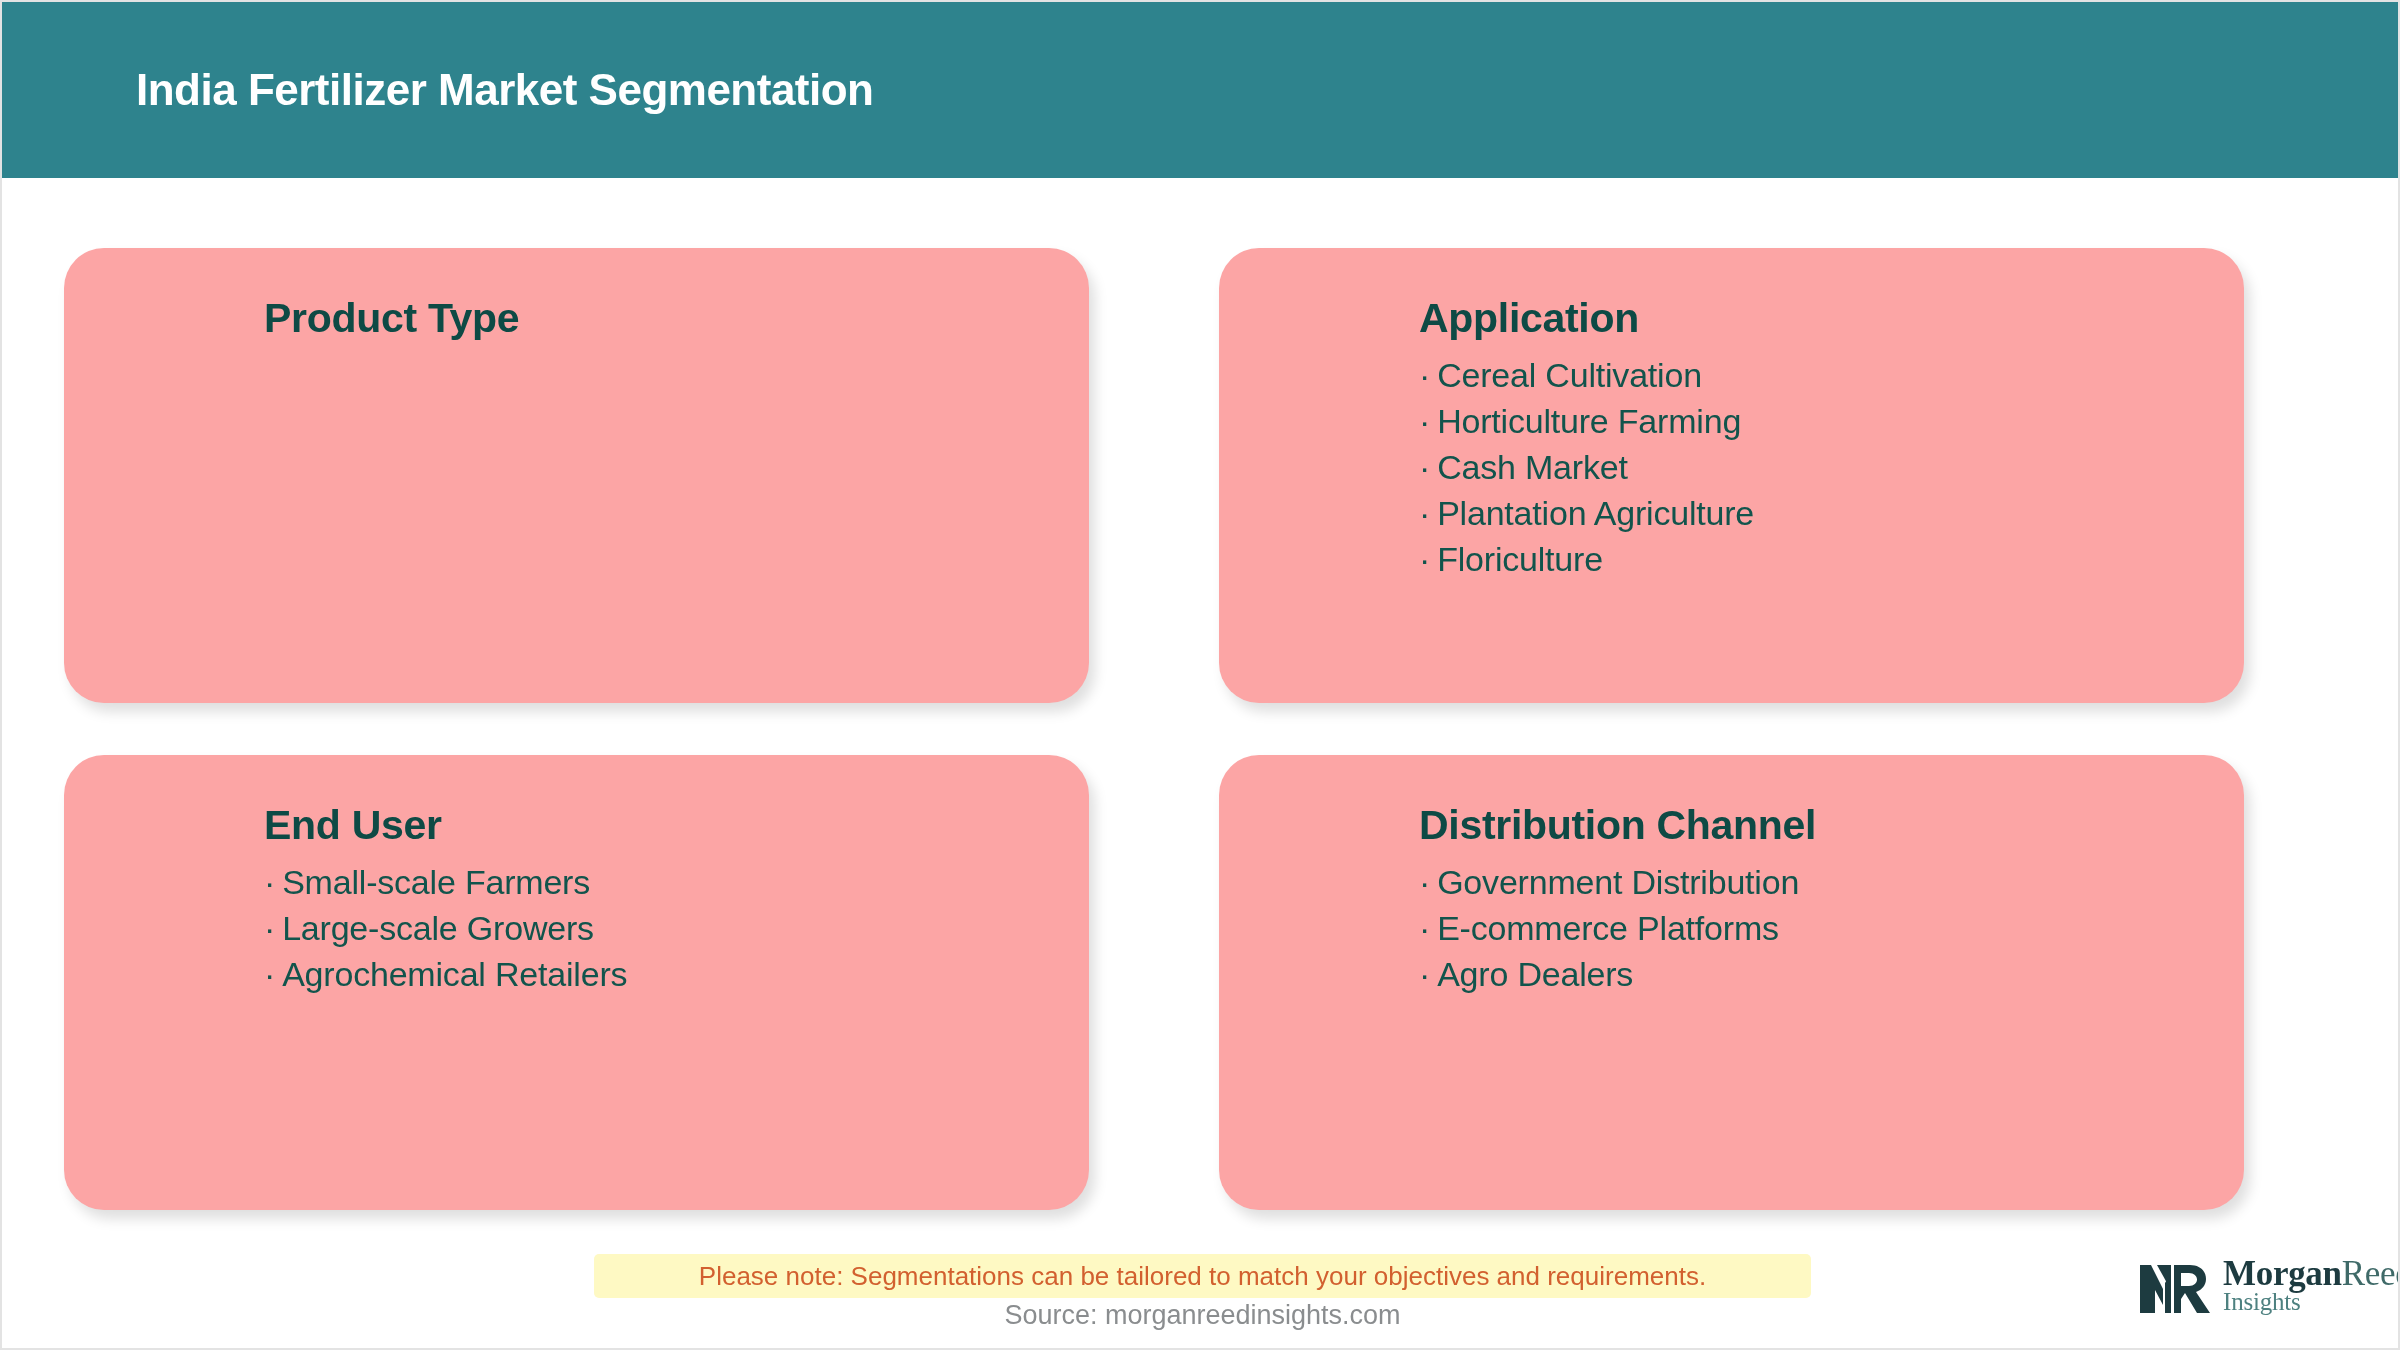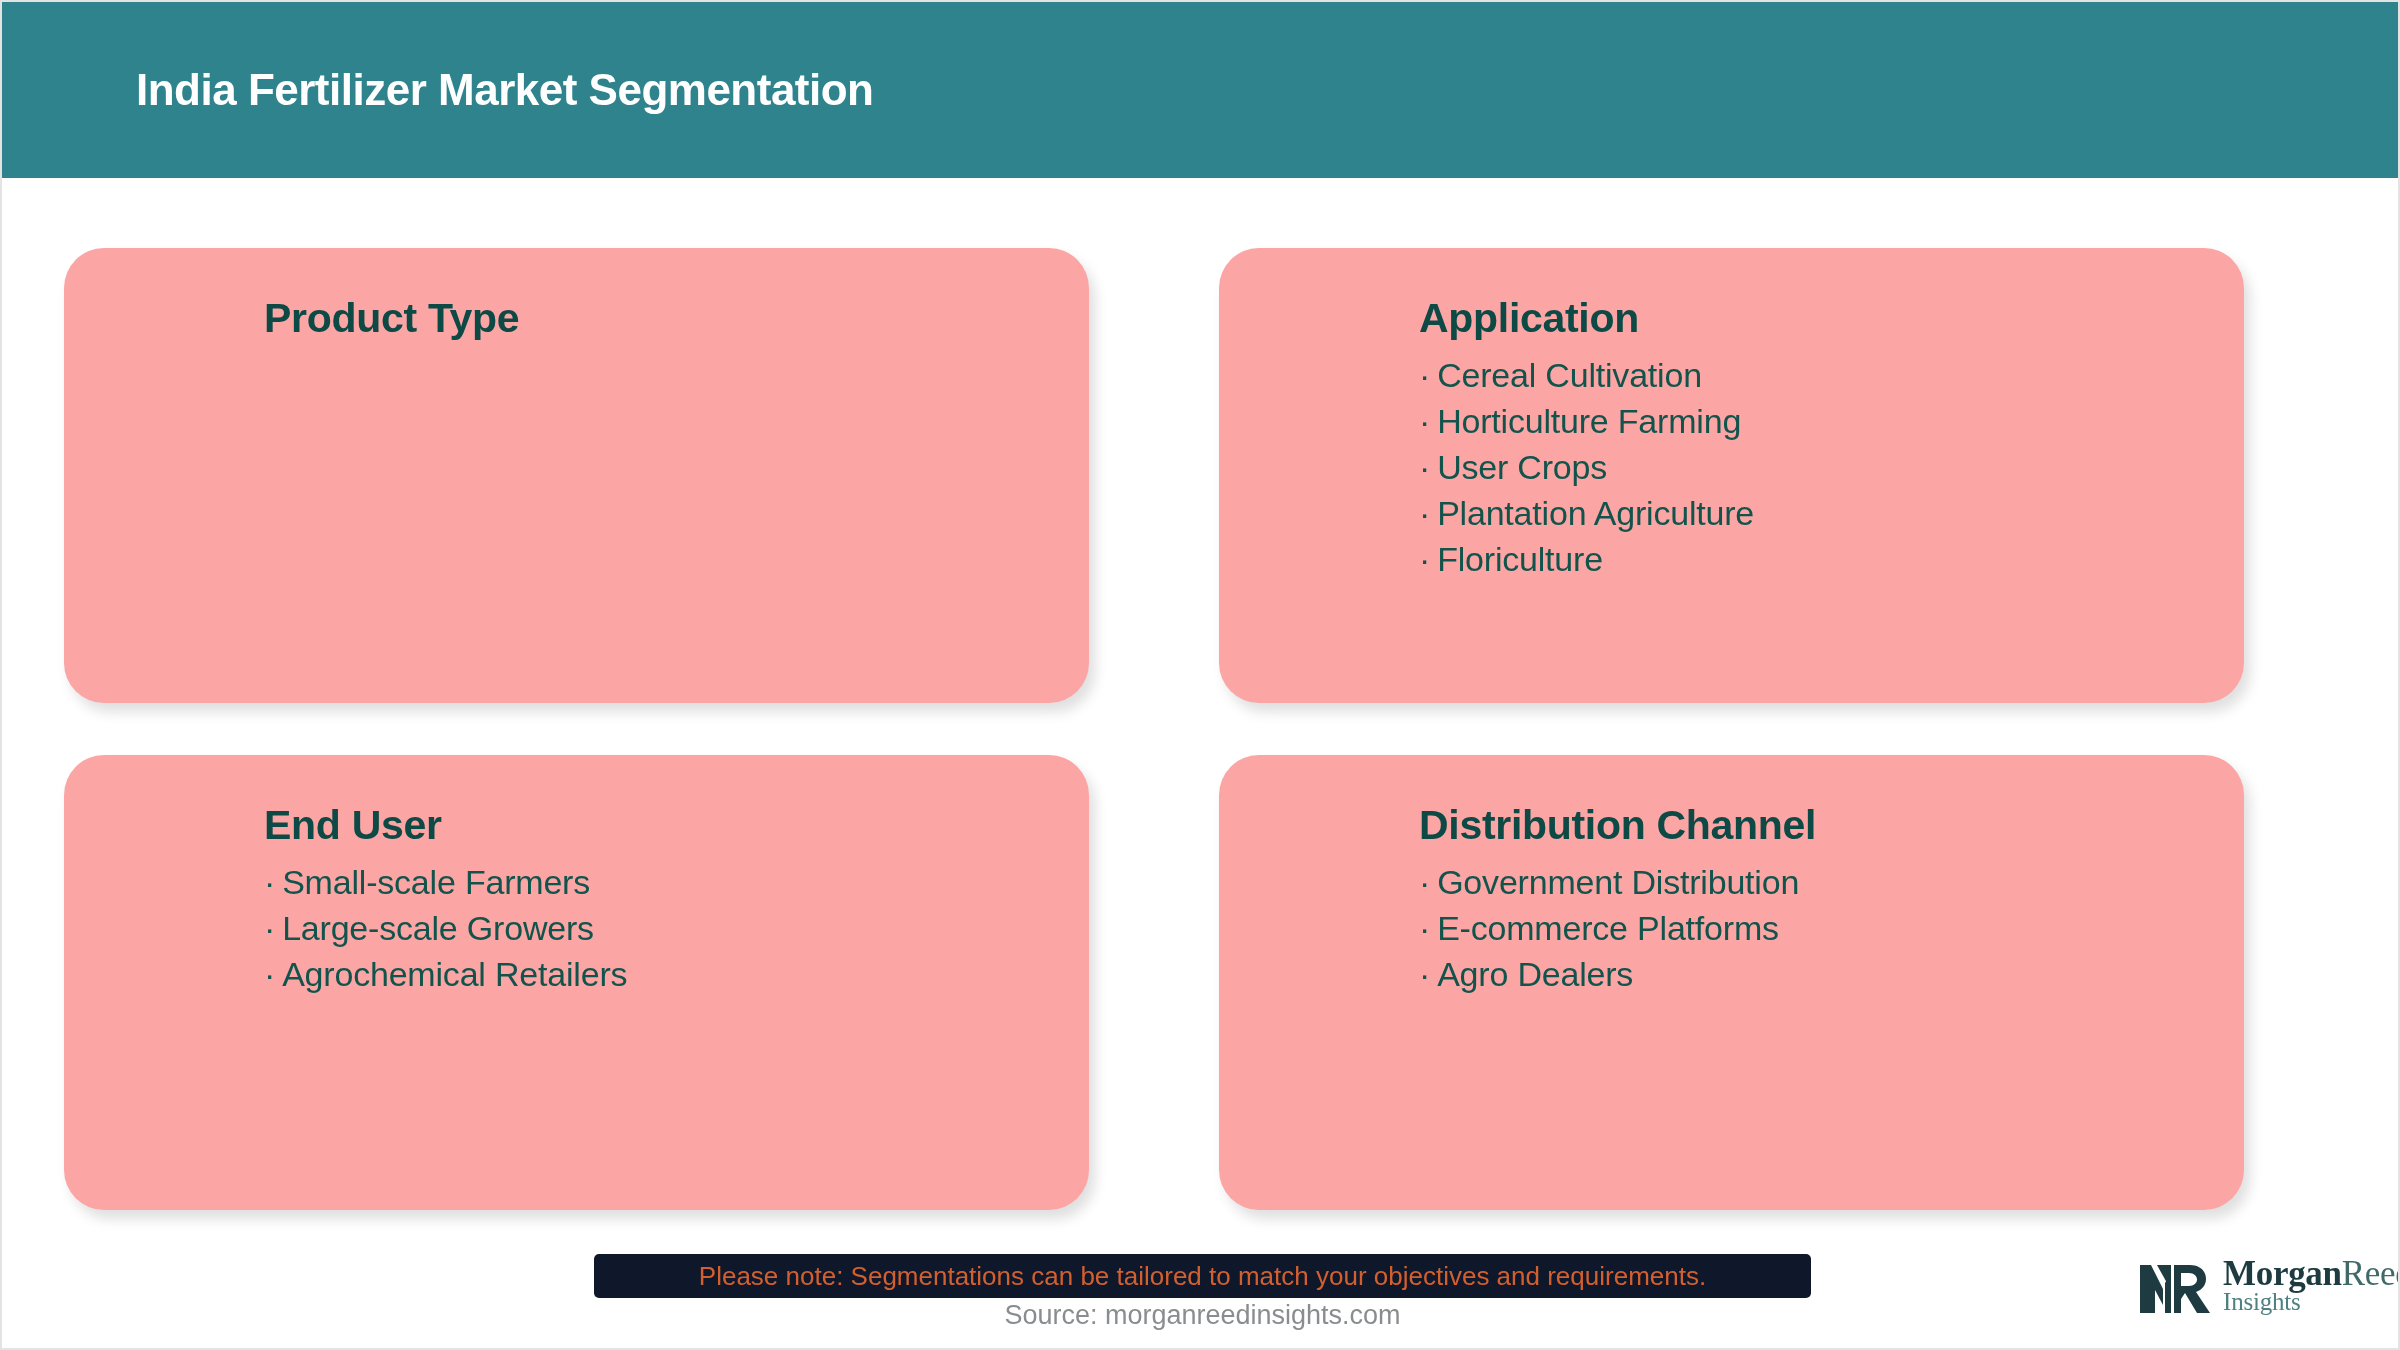--- a/index.html
+++ b/index.html
@@ -100,21 +100,21 @@
     margin-right: 7px;
   }
 
   
   .note-pill {
     position: absolute;
     left: 592px;
     top: 1252px;
     width: 1217px;
     height: 44px;
-    background: #0f172a;
+    background: #fef9c3;
     border-radius: 5px;
     display: flex;
     align-items: center;
     justify-content: center;
   }
   .note-text {
     color: #d2602f;
     font-size: 26px;
     line-height: 1;
     white-space: nowrap;
@@ -201,21 +201,21 @@
         <div class="card-title">Product Type</div>
       </div>
     </div>
 
     <div class="card">
       <div class="card-inner">
         <div class="card-title">Application</div>
         <ul class="card-list">
           <li><span class="bullet">·</span><span>Cereal Cultivation</span></li>
           <li><span class="bullet">·</span><span>Horticulture Farming</span></li>
-          <li><span class="bullet">·</span><span>User Crops</span></li>
+          <li><span class="bullet">·</span><span>Cash Market</span></li>
           <li><span class="bullet">·</span><span>Plantation Agriculture</span></li>
           <li><span class="bullet">·</span><span>Floriculture</span></li>
         </ul>
       </div>
     </div>
 
     <div class="card">
       <div class="card-inner">
         <div class="card-title">End User</div>
         <ul class="card-list">

